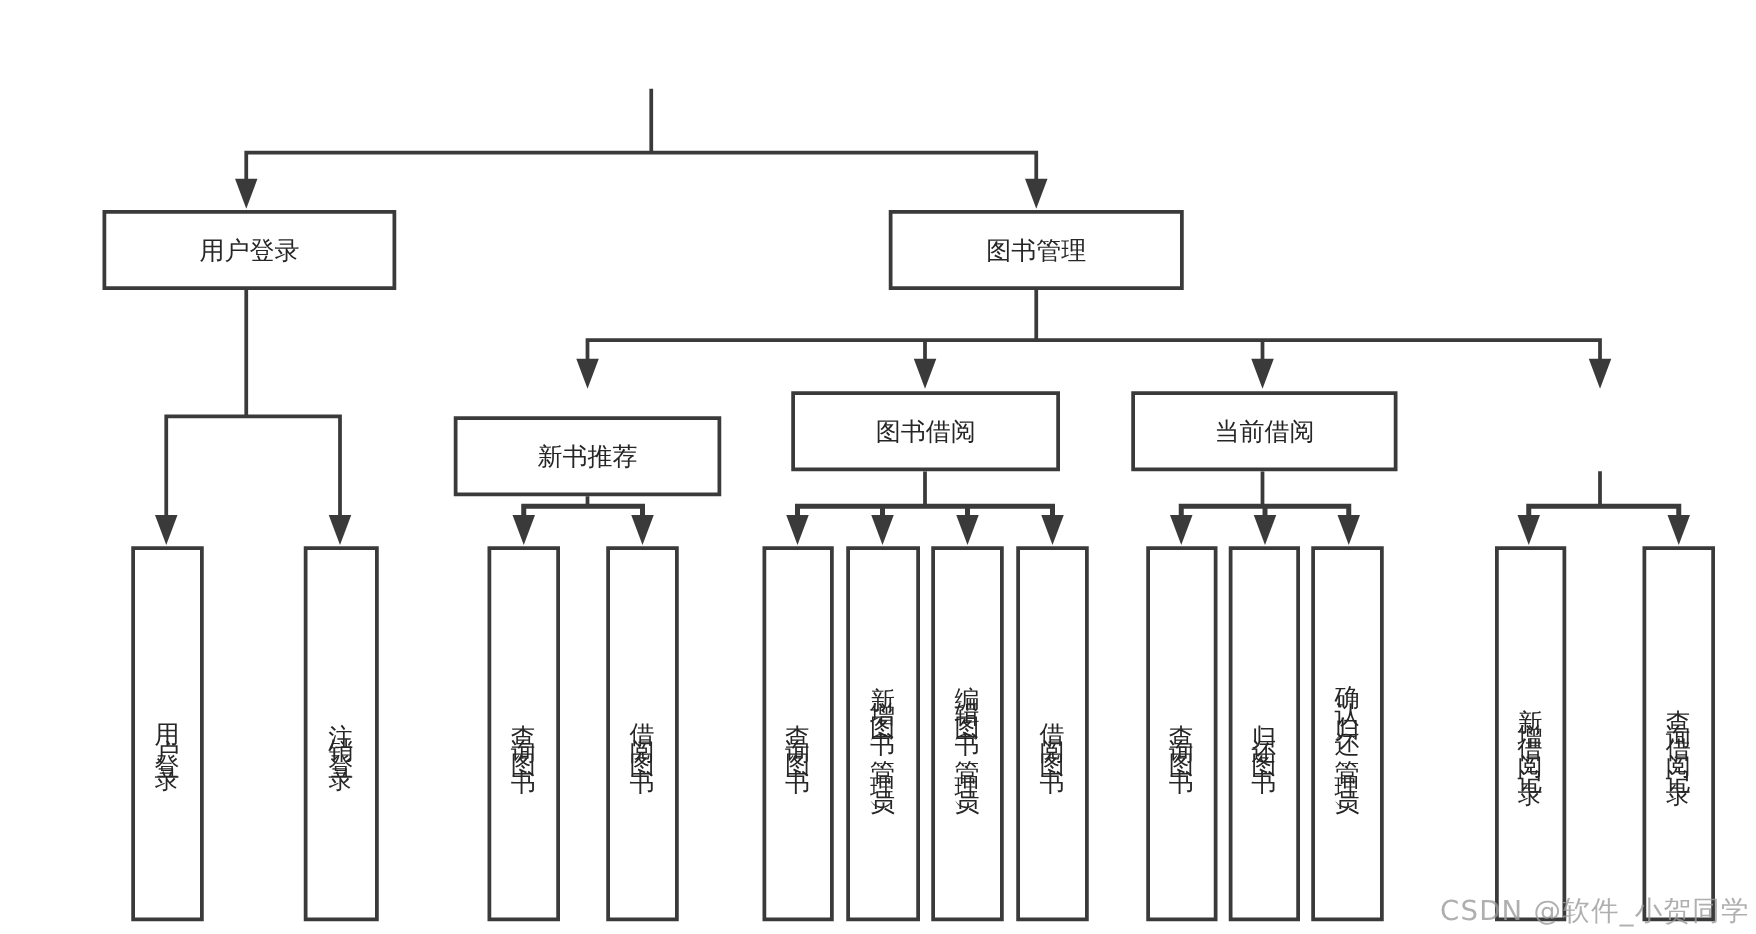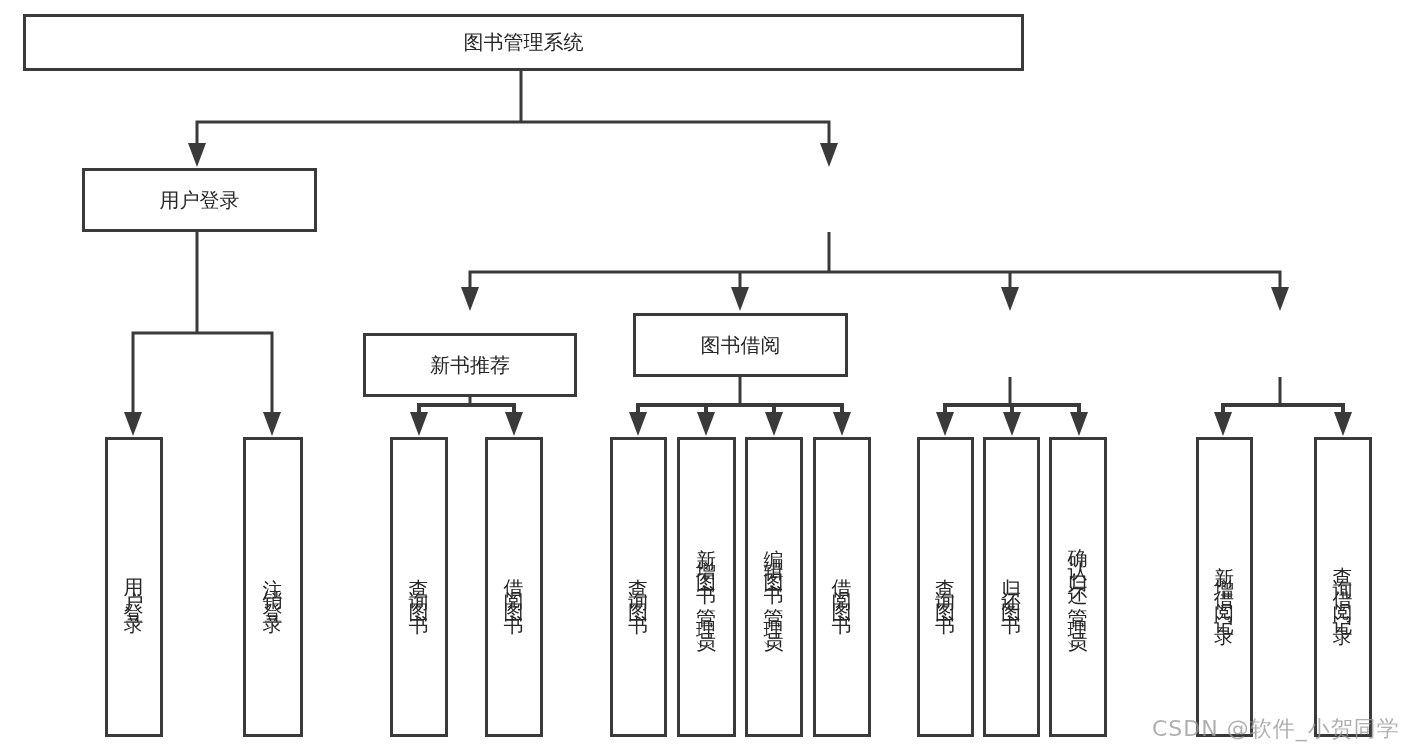--- a/index.html
+++ b/index.html
@@ -78,33 +78,36 @@
     <polygon class="ah" points="936,412 954,412 945,436"></polygon>
     <polygon class="ah" points="1003,412 1021,412 1012,436"></polygon>
     <polygon class="ah" points="1070,412 1088,412 1079,436"></polygon>
 
     <path class="w" d="M1280,377 V405"></path>
     <path class="wb" d="M1223,414 V405 H1343 V414"></path>
     <polygon class="ah" points="1214,412 1232,412 1223,436"></polygon>
     <polygon class="ah" points="1334,412 1352,412 1343,436"></polygon>
   </svg>
 
-  <div class="node" style="left:23px;top:14px;width:1001px;height:57px;">
-    <span>图书管理系统</span>
-  </div>
 
   <div class="node" style="left:82px;top:168px;width:235px;height:64px;">
     <span>用户登录</span>
+  </div>
+  <div class="node" style="left:711px;top:168px;width:236px;height:64px;">
+    <span>图书管理</span>
   </div>
 
   <div class="node" style="left:363px;top:313px;width:214px;height:64px;margin-top:20px;">
     <span>新书推荐</span>
   </div>
   <div class="node" style="left:633px;top:313px;width:215px;height:64px;">
     <span>图书借阅</span>
+  </div>
+  <div class="node" style="left:905px;top:313px;width:213px;height:64px;">
+    <span>当前借阅</span>
   </div>
 
   <div class="node leaf" style="left:105px;top:437px;width:58px;height:300px;">
     <span class="vtext">用户登录</span>
   </div>
   <div class="node leaf" style="left:243px;top:437px;width:60px;height:300px;">
     <span class="vtext">注销登录</span>
   </div>
 
   <div class="node leaf" style="left:390px;top:437px;width:58px;height:300px;">

